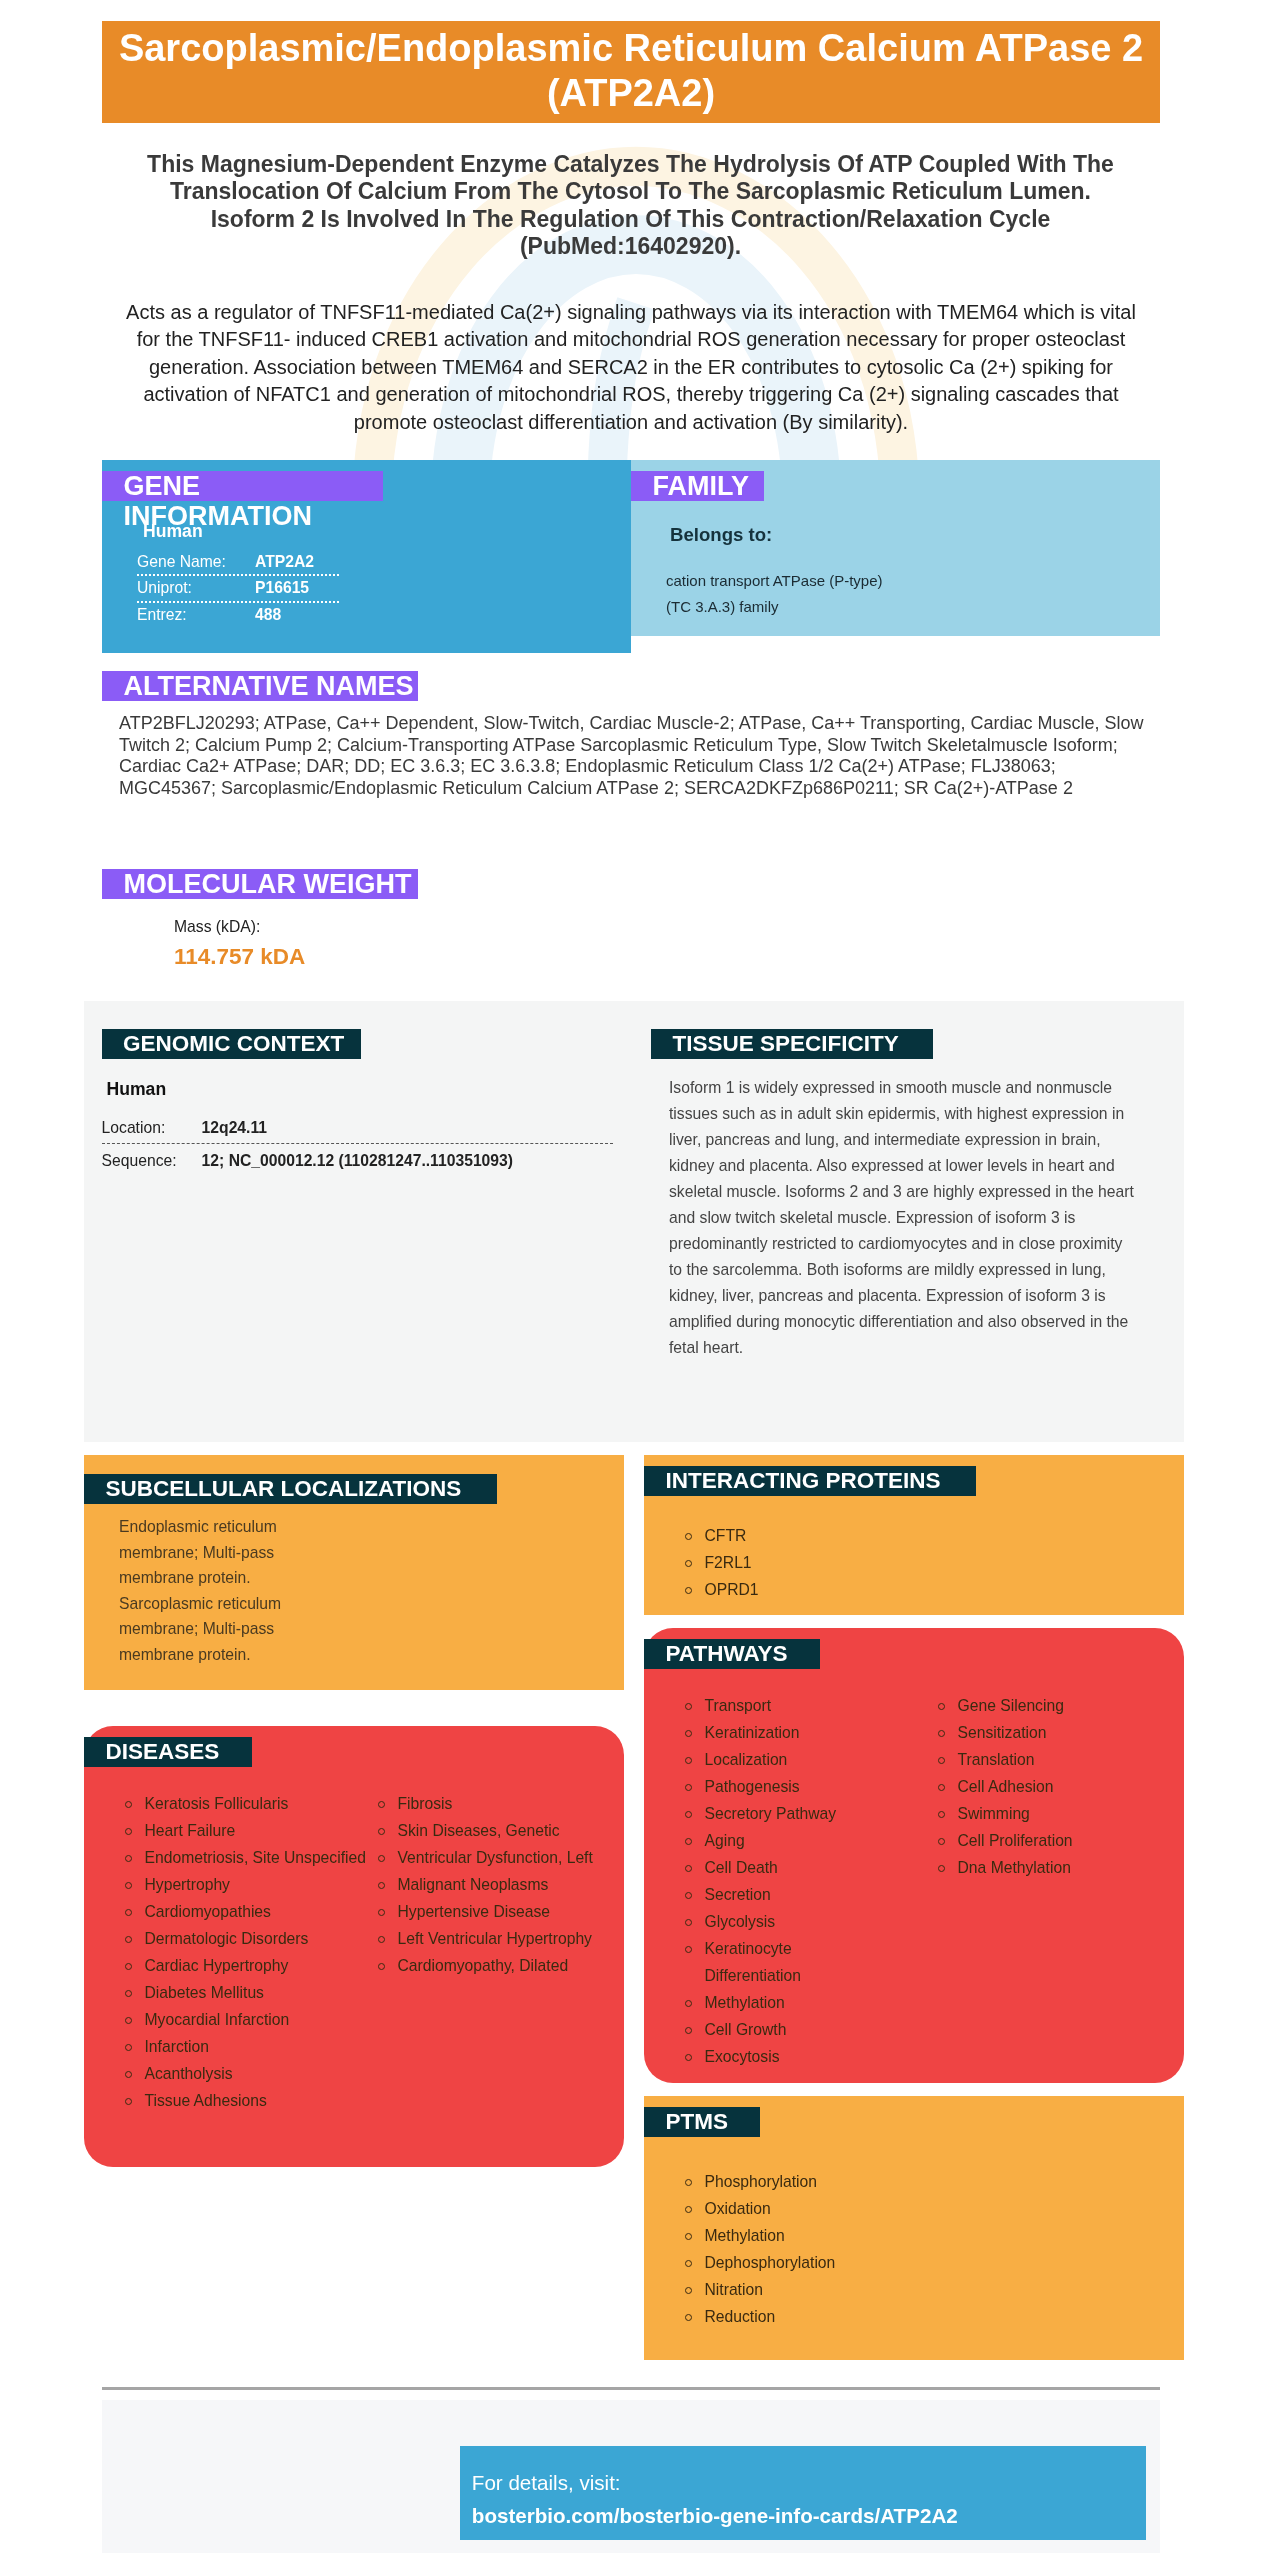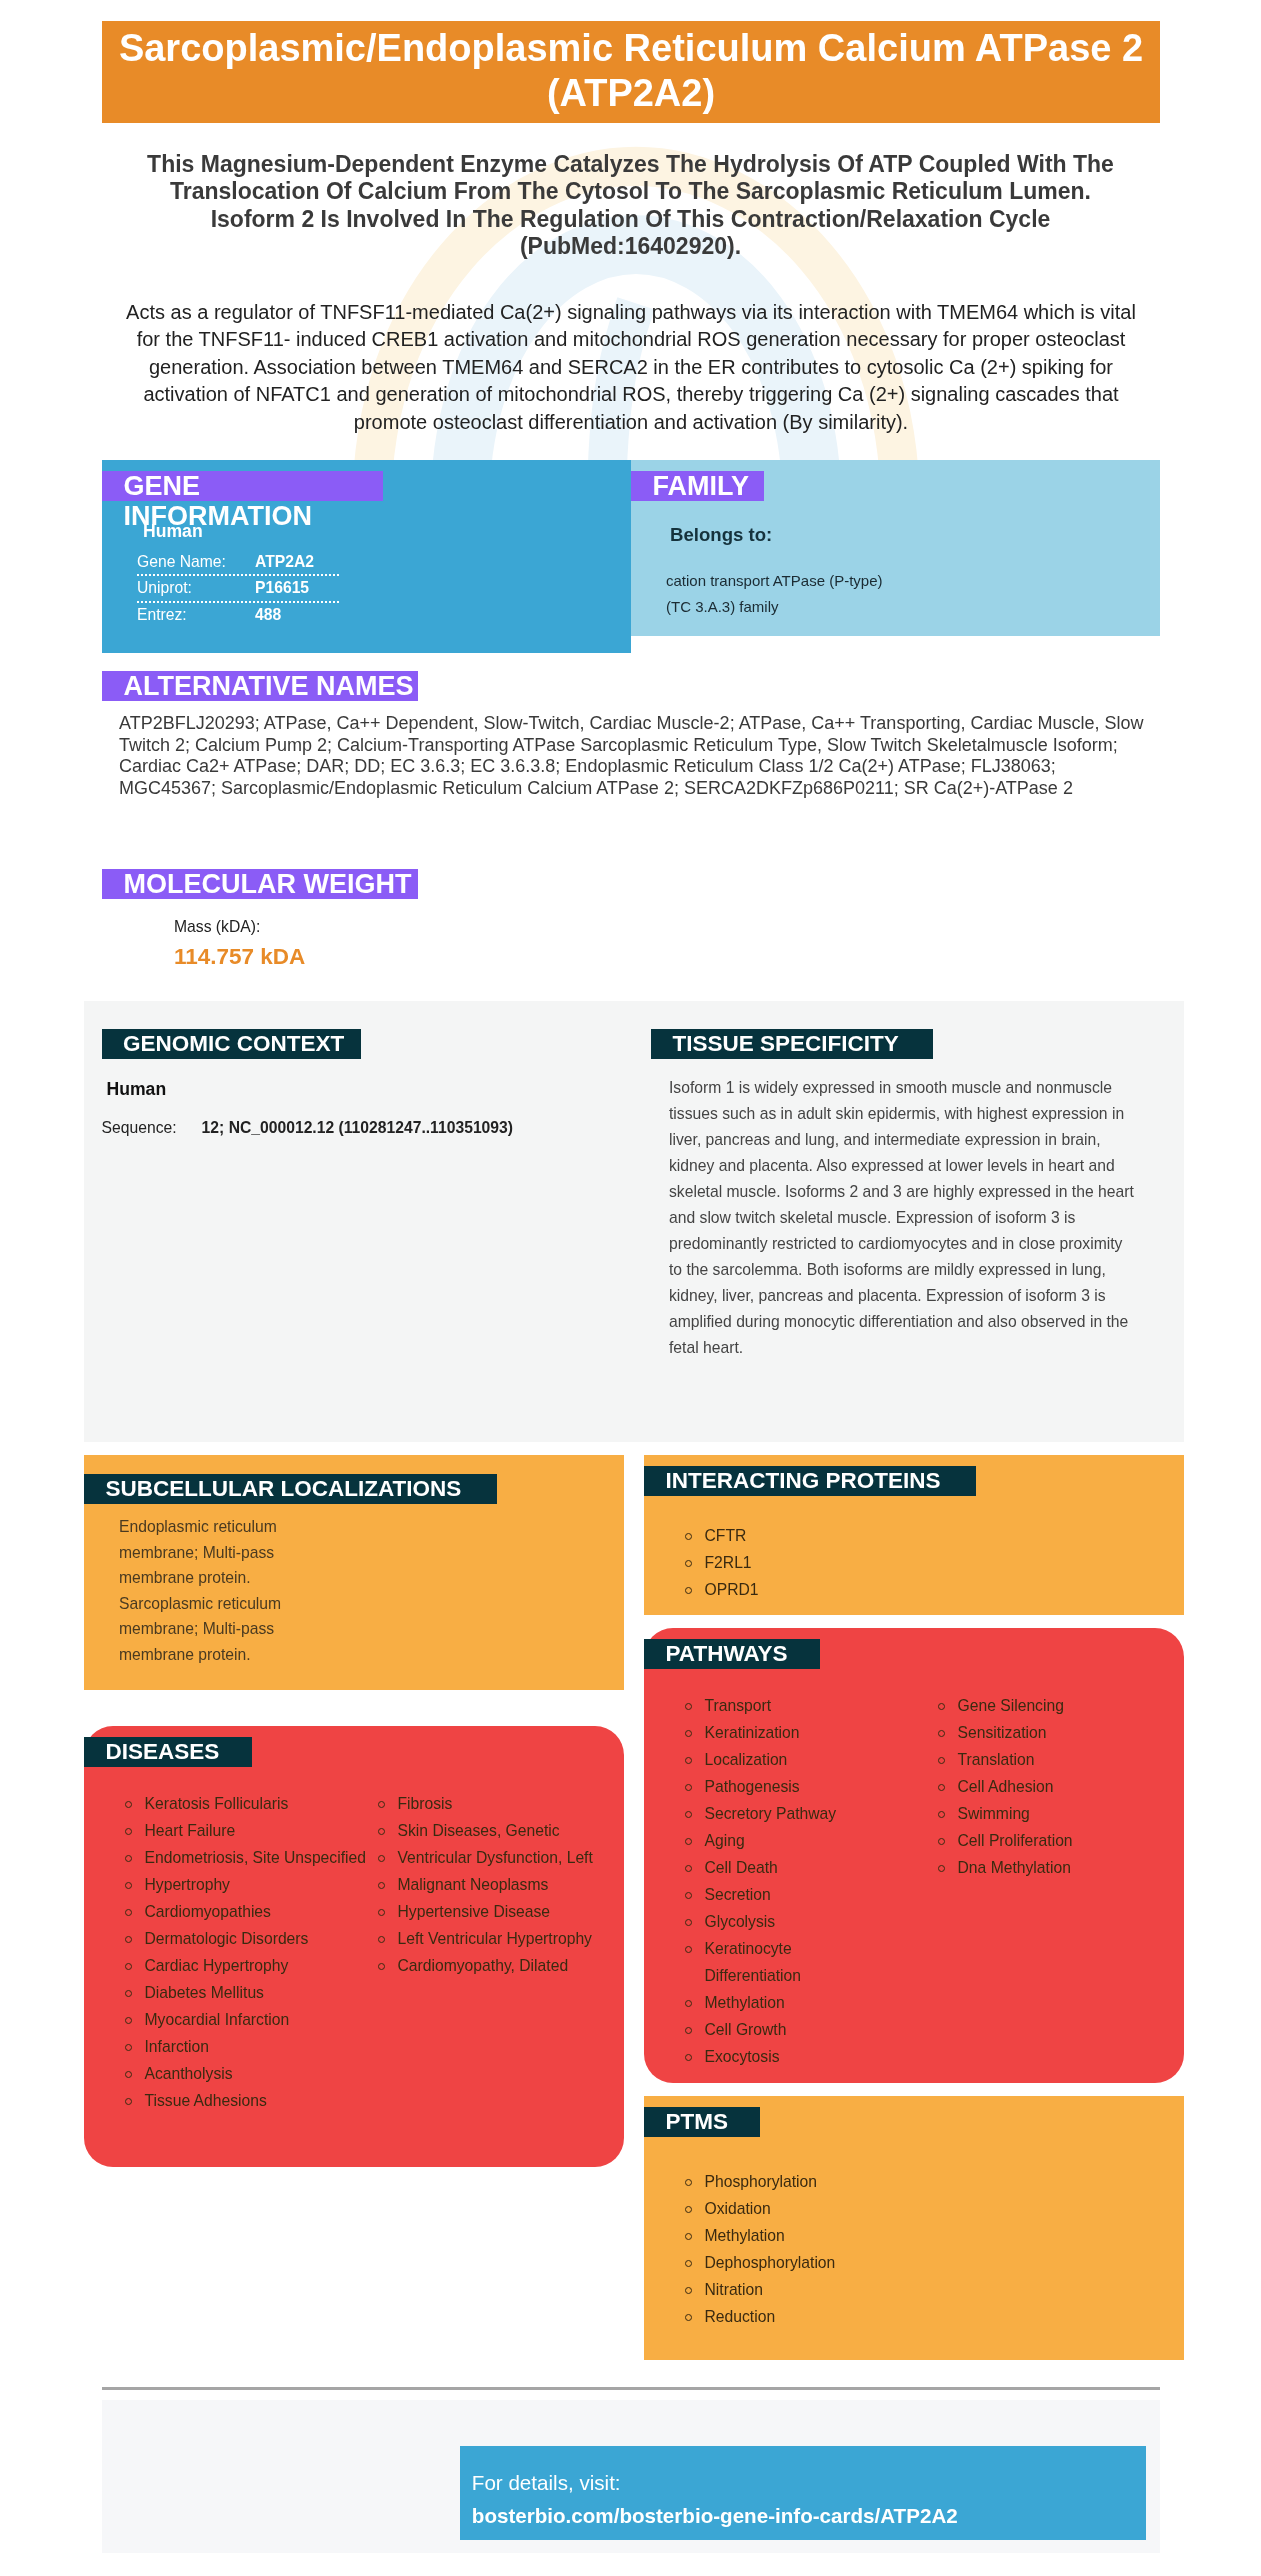--- a/index.html
+++ b/index.html
@@ -102,20 +102,24 @@
   <div class="alt-text">ATP2BFLJ20293; ATPase, Ca++ Dependent, Slow-Twitch, Cardiac Muscle-2; ATPase, Ca++ Transporting, Cardiac Muscle, Slow Twitch 2; Calcium Pump 2; Calcium-Transporting ATPase Sarcoplasmic Reticulum Type, Slow Twitch Skeletalmuscle Isoform; Cardiac Ca2+ ATPase; DAR; DD; EC 3.6.3; EC 3.6.3.8; Endoplasmic Reticulum Class 1/2 Ca(2+) ATPase; FLJ38063; MGC45367; Sarcoplasmic/Endoplasmic Reticulum Calcium ATPase 2; SERCA2DKFZp686P0211; SR Ca(2+)-ATPase 2</div>
 
   <div class="hdr-orange" style="left:102px; top:869px; width:316px;">MOLECULAR WEIGHT</div>
   <div class="mw-label">Mass (kDA):</div>
   <div class="mw-value">114.757 kDA</div>
 
   <div class="grey-panel">
     <div class="hdr-dark" style="left:17.6px; top:28px; width:259px;">GENOMIC CONTEXT</div>
     <div class="gc-human">Human</div>
     <div class="gc-table">
+      <div class="gc-row first">
+        <span class="k">Location:</span>
+        <span class="v">12q24.11</span>
+      </div>
       <div class="gc-row">
         <span class="k">Sequence:</span>
         <span class="v">12; NC_000012.12 (110281247..110351093)</span>
       </div>
     </div>
 
     <div class="hdr-dark" style="left:567px; top:28px; width:282px;">TISSUE SPECIFICITY</div>
     <div class="ts-text">Isoform 1 is widely expressed in smooth muscle and nonmuscle tissues such as in adult skin epidermis, with highest expression in liver, pancreas and lung, and intermediate expression in brain, kidney and placenta. Also expressed at lower levels in heart and skeletal muscle. Isoforms 2 and 3 are highly expressed in the heart and slow twitch skeletal muscle. Expression of isoform 3 is predominantly restricted to cardiomyocytes and in close proximity to the sarcolemma. Both isoforms are mildly expressed in lung, kidney, liver, pancreas and placenta. Expression of isoform 3 is amplified during monocytic differentiation and also observed in the fetal heart.</div>
   </div>
 

